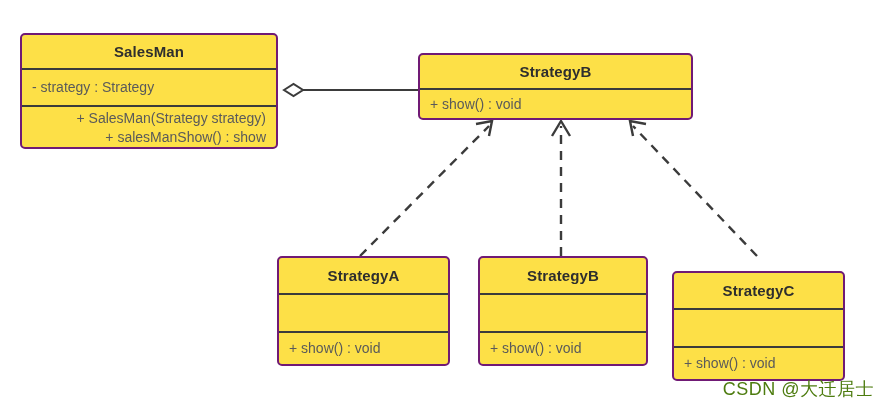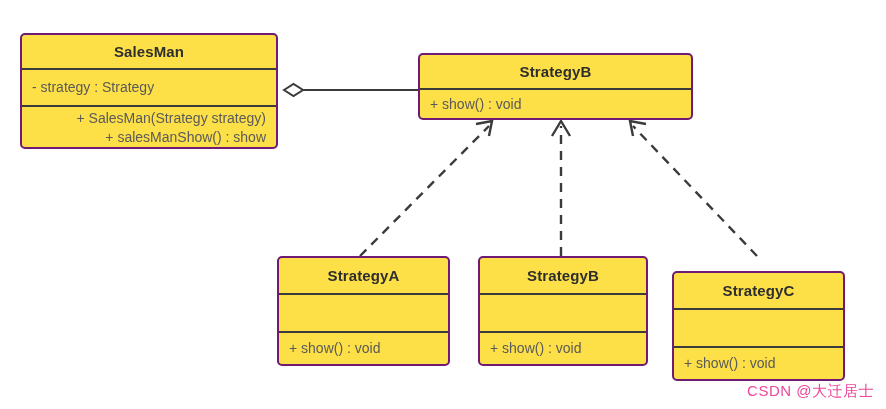--- a/index.html
+++ b/index.html
@@ -87,22 +87,22 @@
   .uml-concrete .compartment-attrs { height: 38px; }
   .uml-concrete .compartment-methods { height: 33px; }
   #class-strategya { left: 277px; width: 173px; }
   #class-strategyb { left: 478px; width: 170px; }
   #class-strategyc { left: 672px; width: 173px; margin-top: 15px; }
 
   #watermark {
     position: absolute;
     right: 12px;
     bottom: 8px;
-    font-size: 15px;
-    color: #ec4899;
+    font-size: 18px;
+    color: #4d7c0f;
     letter-spacing: 0.5px;
     white-space: nowrap;
     z-index: 5;
     margin-top: 13px;
   }
 </style>
 </head>
 <body>
 
 <svg id="diagram-canvas" viewBox="0 0 886 409" xmlns="http://www.w3.org/2000/svg">

